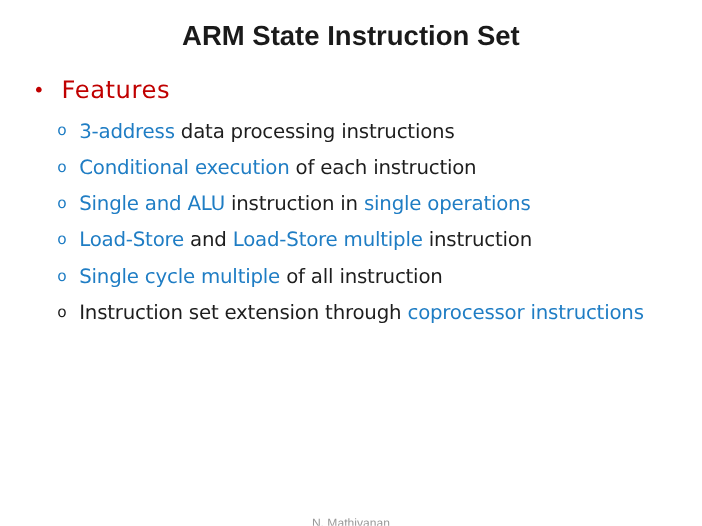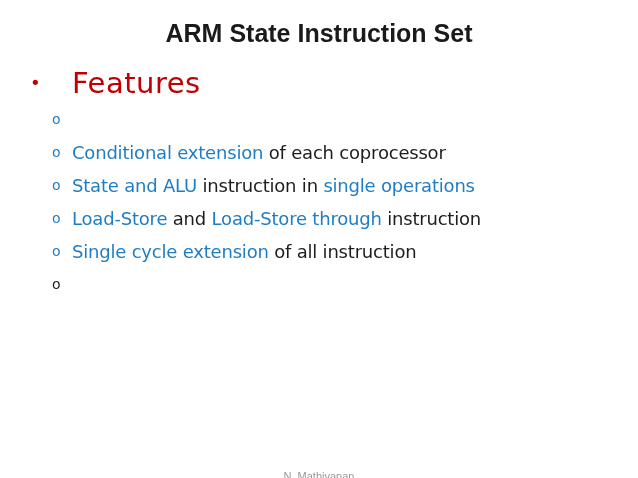--- a/index.html
+++ b/index.html
@@ -38,24 +38,23 @@
   }
   .bullet-dot {
     color: var(--red, #c00000);
     font-size: 18px;
     line-height: 30px;
     width: 26px;
     flex-shrink: 0;
   }
   .features-label {
     color: var(--red, #c00000);
-    font-size: 29px;
+    font-size: 22px;
     line-height: 30px;
     letter-spacing: 0.5px;
-    margin-left: 16px;
   }
   .feature-list {
     list-style: none;
     margin: 5px 0 0 0;
     padding: 0 0 0 52px;
   }
   .feature-list li {
     height: 33px;
     display: flex;
     align-items: center;
@@ -94,36 +93,38 @@
   <h1 class="title">ARM State Instruction Set</h1>
 
   <div class="features-heading">
     <span class="bullet-dot">•</span>
     <span class="features-label">Features</span>
   </div>
 
   <ul class="feature-list" id="feature-list">
       <li>
         <span class="marker marker-blue">o</span>
+        <span class="item-text"><span class="seg-blue">3-address </span><span class="seg-black">data processing instructions</span></span>
       </li>
       <li>
         <span class="marker marker-blue">o</span>
-        <span class="item-text"><span class="seg-blue">Conditional extension </span><span class="seg-black">of each coprocessor</span></span>
+        <span class="item-text"><span class="seg-blue">Conditional execution </span><span class="seg-black">of each instruction</span></span>
       </li>
       <li>
         <span class="marker marker-blue">o</span>
-        <span class="item-text"><span class="seg-blue">State and ALU </span><span class="seg-black">instruction in </span><span class="seg-blue">single operations</span></span>
+        <span class="item-text"><span class="seg-blue">Single and ALU </span><span class="seg-black">instruction in </span><span class="seg-blue">single operations</span></span>
       </li>
       <li>
         <span class="marker marker-blue">o</span>
-        <span class="item-text"><span class="seg-blue">Load-Store </span><span class="seg-black">and </span><span class="seg-blue">Load-Store through </span><span class="seg-black">instruction</span></span>
+        <span class="item-text"><span class="seg-blue">Load-Store </span><span class="seg-black">and </span><span class="seg-blue">Load-Store multiple </span><span class="seg-black">instruction</span></span>
       </li>
       <li>
         <span class="marker marker-blue">o</span>
-        <span class="item-text"><span class="seg-blue">Single cycle extension </span><span class="seg-black">of all instruction</span></span>
+        <span class="item-text"><span class="seg-blue">Single cycle multiple </span><span class="seg-black">of all instruction</span></span>
       </li>
       <li>
         <span class="marker marker-black">o</span>
+        <span class="item-text"><span class="seg-black">Instruction set extension through </span><span class="seg-blue">coprocessor instructions</span></span>
       </li>
     </ul>
 
   <div class="footer">N. Mathivanan</div>
 </div>
 
 </body></html>

